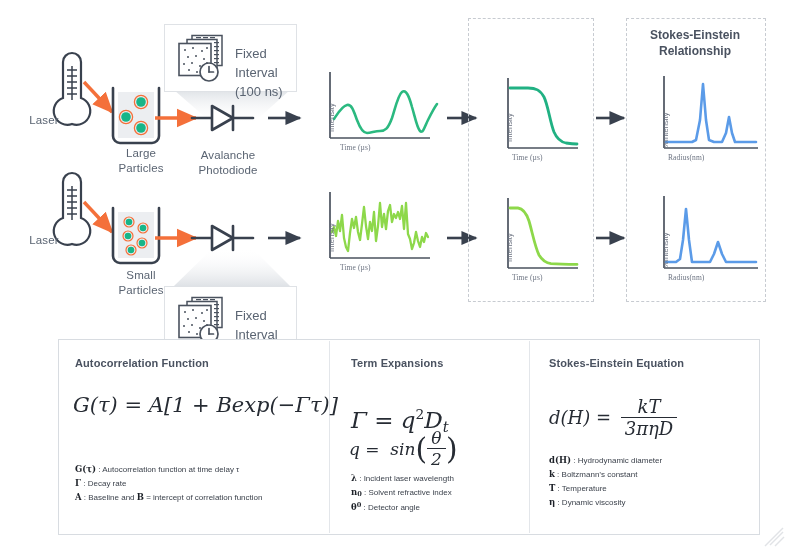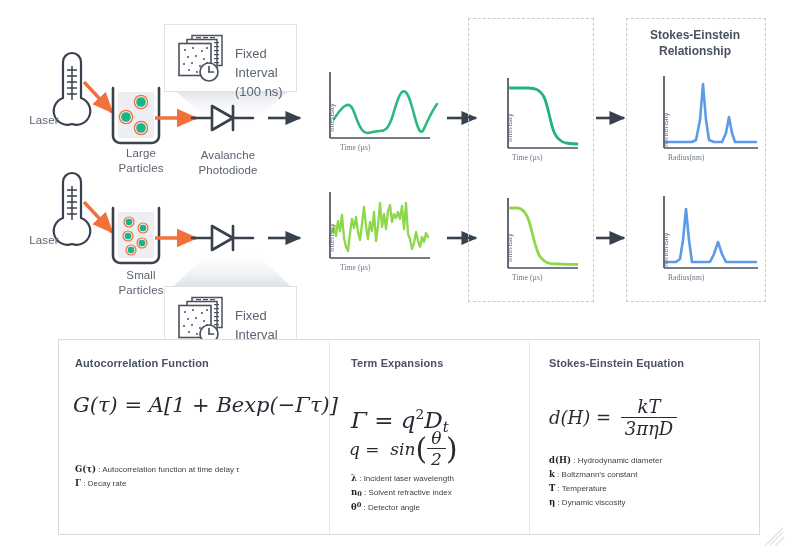--- a/index.html
+++ b/index.html
@@ -391,20 +391,23 @@
     <div class="abs eq-main" style="left:14px; top:53px; font-size:21px;">
       G(τ)&nbsp;=&nbsp;A[1&nbsp;+&nbsp;Bexp(−Γτ)]
     </div>
     <div class="abs eq-legend" style="left:16px; top:123px;">
       <div>
         <span class="sym">G(τ)</span><span class="norm"> : Autocorrelation function at time delay τ</span>
       </div>
       <div>
         <span class="sym">Γ</span><span class="norm"> : Decay rate</span>
       </div>
+      <div>
+        <span class="sym">A</span><span class="norm"> : Baseline and </span><span class="sym">B</span><span class="norm"> = intercept of correlation function</span>
+      </div>
     </div>
 
     <div class="abs eq-head" style="left:292px; top:17px;">Term Expansions</div>
     <div class="abs eq-main" style="left:292px; top:66px; font-size:23px;">
       Γ&nbsp;=&nbsp;q<span class="sup" style="font-style:normal;">2</span>D<span class="sub">t</span>
     </div>
     <div class="abs eq-main" style="left:290px; top:88px; font-size:17px; display:flex; align-items:center;">
       <span>q&nbsp;=&nbsp;</span>
       <span>&nbsp;sin</span>
       <span class="paren-big">(</span>

